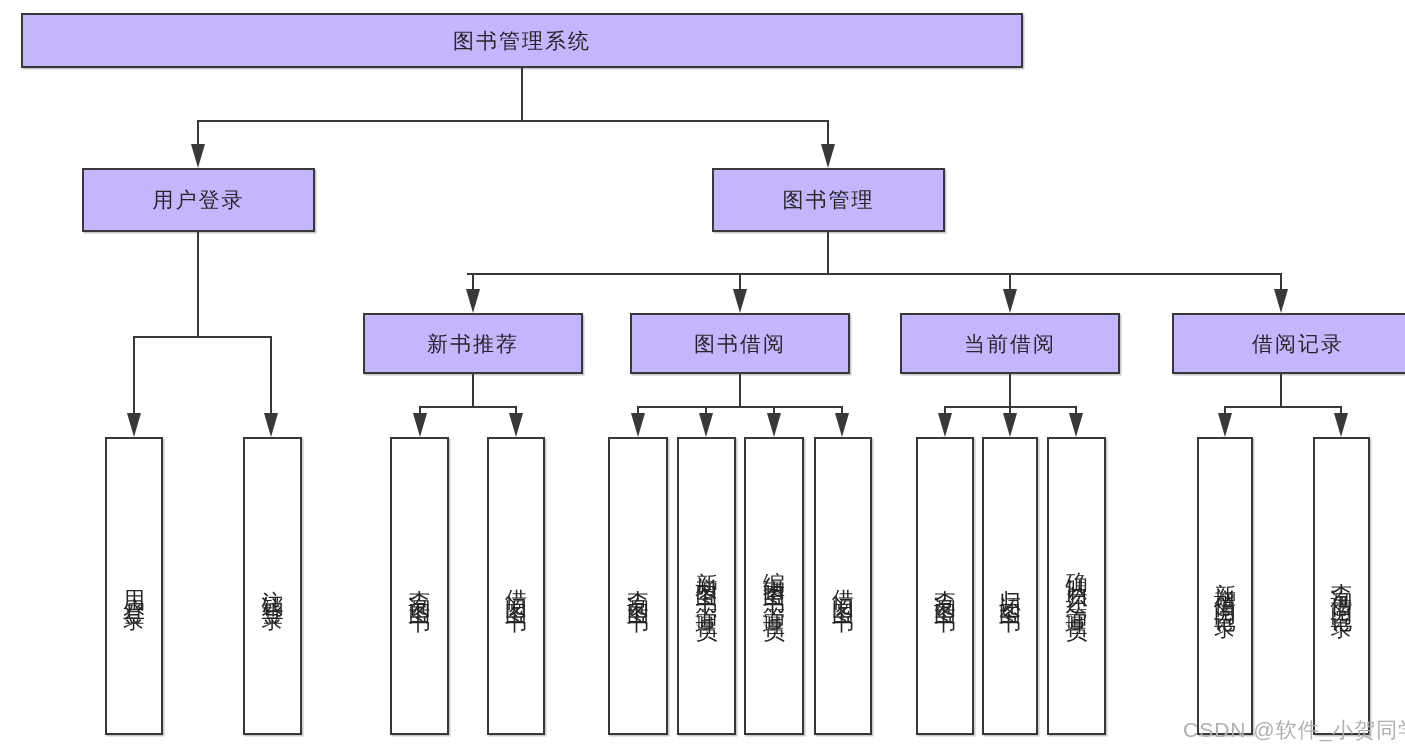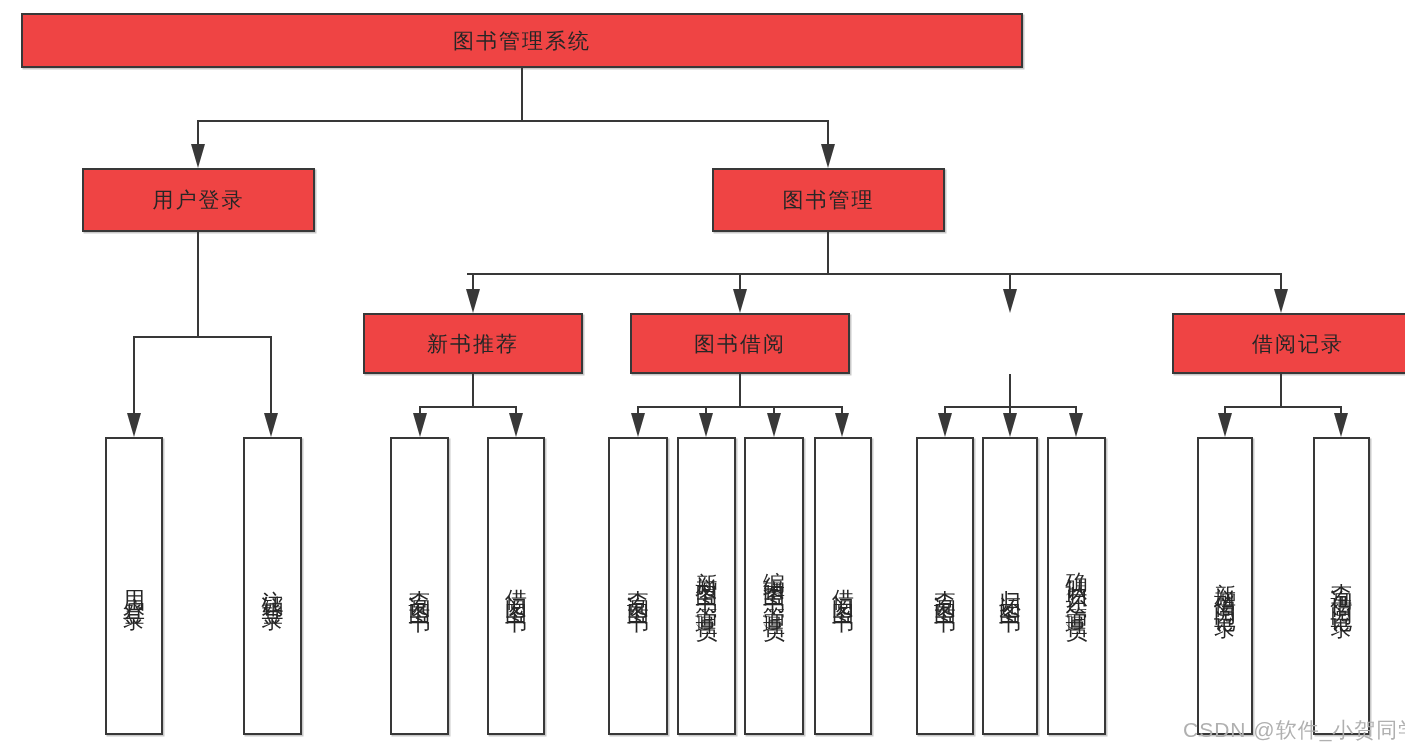--- a/index.html
+++ b/index.html
@@ -5,21 +5,21 @@
   html,body{margin:0;padding:0;background:#fff;}
   #canvas{
     position:relative;
     width:1405px;height:747px;
     background:#fff;
     font-family:"Liberation Sans",sans-serif;
     overflow:hidden;
   }
   .box{
     position:absolute;
-    background:#ef4444;
+    background:#c4b5fd;
     border:2px solid #383838;
     box-sizing:border-box;
     display:flex;align-items:center;justify-content:center;
     font-size:21px;color:#262626;
     box-shadow:1.5px 1.5px 0 rgba(100,100,100,.35);
     letter-spacing:2px;
     white-space:nowrap;
   }
   .leaf{
     position:absolute;top:437px;height:298px;width:58px;
@@ -67,20 +67,23 @@
   </div>
 
   <div class="box" style="left:712px;top:168px;width:233px;height:64px;">
     <span>图书管理</span>
   </div>
 
   <div class="box" style="left:630px;top:313px;width:220px;height:61px;">
     <span>图书借阅</span>
   </div>
 
+  <div class="box" style="left:900px;top:313px;width:220px;height:61px;">
+    <span>当前借阅</span>
+  </div>
 
   <div class="box" style="left:1172px;top:313px;width:252px;height:61px;">
     <span>借阅记录</span>
   </div>
 
   <div class="leaf" style="left:105px;width:58px;">
     <span class="vtext">用户登录</span>
   </div>
   <div class="leaf" style="left:243px;width:59px;">
     <span class="vtext">注销登录</span>

